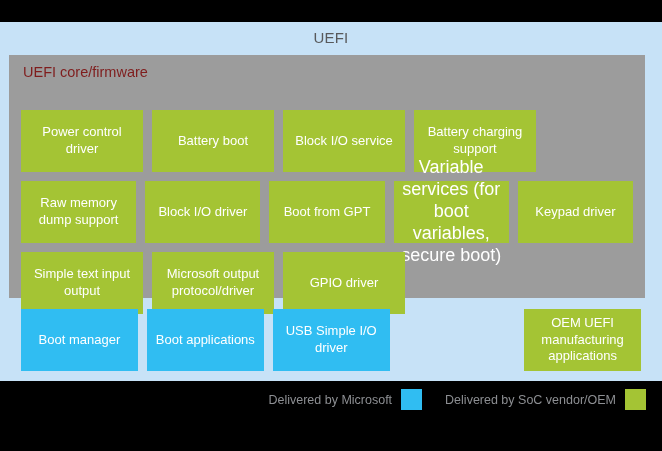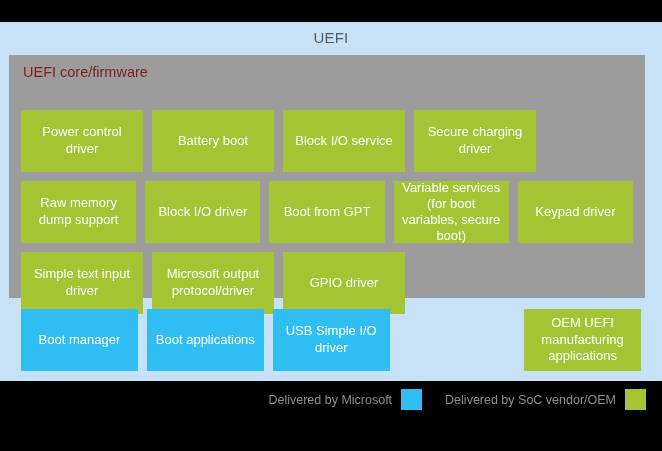--- a/index.html
+++ b/index.html
@@ -72,21 +72,21 @@
     align-items: center;
     justify-content: center;
     text-align: center;
     color: #ffffff;
     font-size: 13px;
     line-height: 1.28;
     padding: 2px 5px;
   }
   .box.green { background: #a4c434; }
   .box.blue  { background: #30bdf2; }
-  .box.small-text { font-size: 13px; line-height: 1.22; }
+  .box.small-text { font-size: 18px; line-height: 1.22; }
 
   
   #app-row {
     position: absolute;
     left: 21px;
     top: 287px;
     width: 620px;
     display: flex;
     gap: 9px;
   }
@@ -136,33 +136,33 @@
 
     <div id="core-panel">
       <div id="core-panel-label">UEFI core/firmware</div>
 
       <div class="module-grid">
 
         <div class="module-row">
           <div class="box green">Power control driver</div>
           <div class="box green">Battery boot</div>
           <div class="box green">Block I/O service</div>
-          <div class="box green">Secure charging driver</div>
+          <div class="box green">Battery charging support</div>
         </div>
 
         <div class="module-row">
           <div class="box green">Raw memory dump support</div>
           <div class="box green">Block I/O driver</div>
           <div class="box green">Boot from GPT</div>
           <div class="box green small-text">Variable services (for boot variables, secure boot)</div>
           <div class="box green">Keypad driver</div>
         </div>
 
         <div class="module-row">
-          <div class="box green">Simple text input driver</div>
+          <div class="box green">Simple text input output</div>
           <div class="box green">Microsoft output protocol/driver</div>
           <div class="box green">GPIO driver</div>
         </div>
 
       </div>
     </div>
 
     <div id="app-row">
       <div class="box blue">Boot manager</div>
       <div class="box blue">Boot applications</div>

